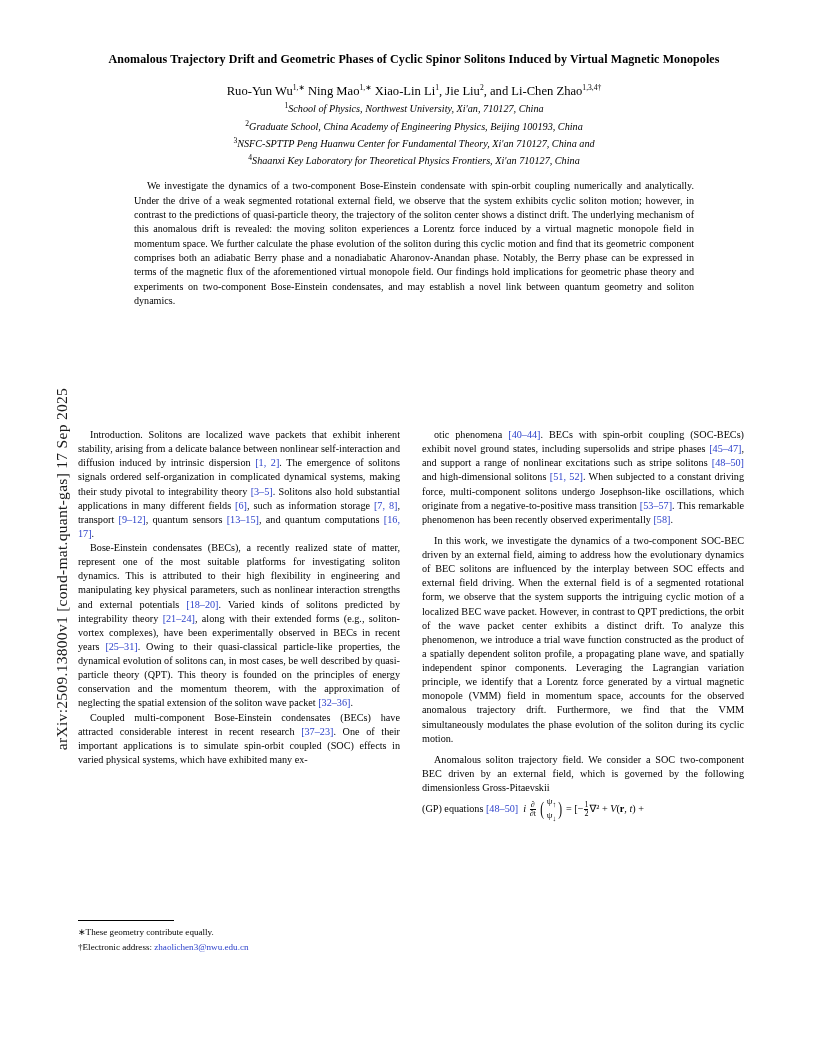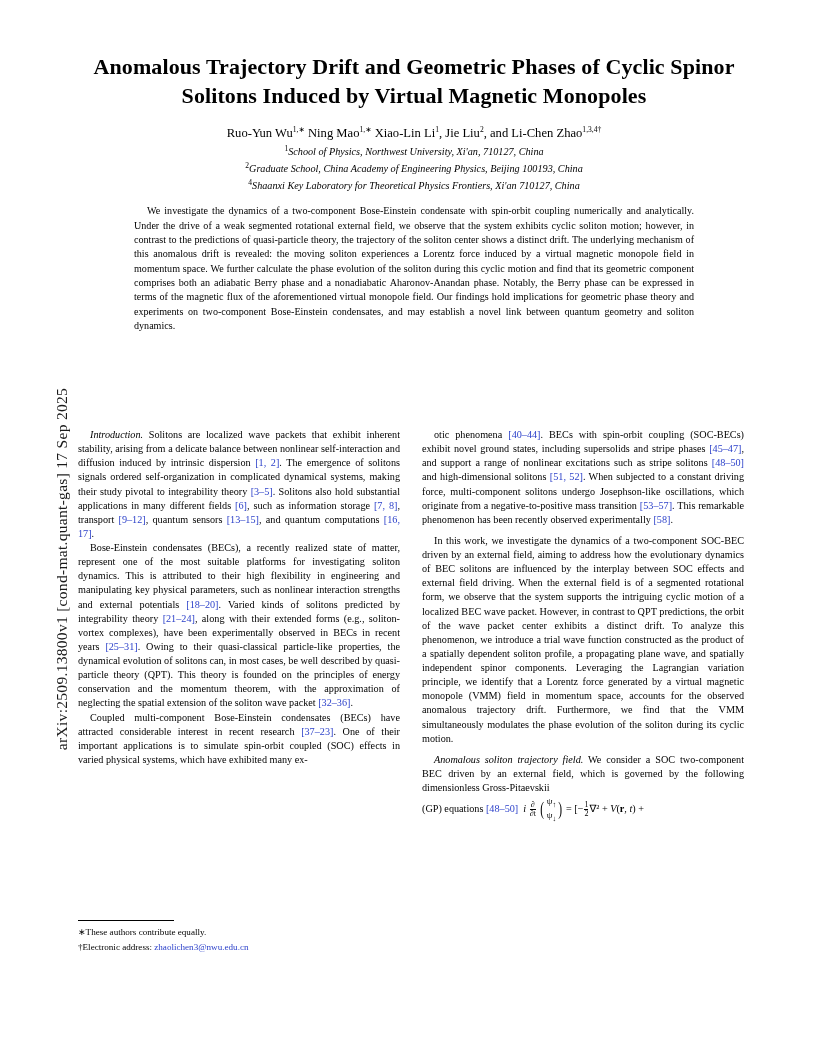--- a/index.html
+++ b/index.html
@@ -36,21 +36,21 @@
     text-align: center;
     white-space: nowrap;
   }
   .content {
     position: absolute;
     left: 78px;
     top: 52px;
     width: 672px;
   }
   h1.title {
-    font-size: 22px;
+    font-size: 12px;
     font-weight: bold;
     text-align: center;
     line-height: 1.32;
     margin: 0 0 14px 0;
     letter-spacing: 0.1px;
   }
   .authors {
     text-align: center;
     font-size: 12.6px;
     line-height: 1.45;
@@ -100,21 +100,20 @@
     line-height: 1.385;
     text-align: justify;
   }
   .col p {
     margin: 0;
     text-indent: 12px;
   }
   .col p + p { margin-top: 0; }
   .col p.spaced { margin-top: 7px; }
   .sechead {
-    font-style: italic;
   }
   .cite { color: #2a3fc9; }
   .eqline {
     margin-top: 1px;
     font-size: 10.2px;
     line-height: 1.5;
   }
   .frac {
     display: inline-block;
     vertical-align: middle;
@@ -167,20 +166,21 @@
   <div class="content">
 
     <h1 class="title">Anomalous Trajectory Drift and Geometric Phases of Cyclic Spinor Solitons Induced by Virtual Magnetic Monopoles</h1>
 
     <div class="authors">
       Ruo-Yun Wu<sup>1,</sup><sup>∗</sup> Ning Mao<sup>1,</sup><sup>∗</sup> Xiao-Lin Li<sup>1</sup>, Jie Liu<sup>2</sup>, and Li-Chen Zhao<sup>1,3,4†</sup>
     </div>
 
     <div class="affil"><sup>1</sup>School of Physics, Northwest University, Xi'an, 710127, China</div>
     <div class="affil"><sup>2</sup>Graduate School, China Academy of Engineering Physics, Beijing 100193, China</div>
+    <div class="affil"><sup>3</sup>NSFC-SPTTP Peng Huanwu Center for Fundamental Theory, Xi'an 710127, China and</div>
     <div class="affil"><sup>4</sup>Shaanxi Key Laboratory for Theoretical Physics Frontiers, Xi'an 710127, China</div>
 
 
     <div class="abstract"><span class="indent"></span><span>We investigate the dynamics of a two-component Bose-Einstein condensate with spin-orbit coupling numerically and analytically. Under the drive of a weak segmented rotational external field, we observe that the system exhibits cyclic soliton motion; however, in contrast to the predictions of quasi-particle theory, the trajectory of the soliton center shows a distinct drift. The underlying mechanism of this anomalous drift is revealed: the moving soliton experiences a Lorentz force induced by a virtual magnetic monopole field in momentum space. We further calculate the phase evolution of the soliton during this cyclic motion and find that its geometric component comprises both an adiabatic Berry phase and a nonadiabatic Aharonov-Anandan phase. Notably, the Berry phase can be expressed in terms of the magnetic flux of the aforementioned virtual monopole field. Our findings hold implications for geometric phase theory and experiments on two-component Bose-Einstein condensates, and may establish a novel link between quantum geometry and soliton dynamics.</span></div>
 
   </div>
 
   <div class="columns">
 
     <div class="col">
@@ -199,17 +199,17 @@
         (GP) equations <span class="cite">[48–50]</span>&nbsp; <i>i</i> <span class="frac"><span class="num">∂</span><span class="den">∂t</span></span>
         <span class="paren">(</span><span class="matcol"><span>ψ<sub>↑</sub></span><br><span>ψ<sub>↓</sub></span></span><span class="paren">)</span>
         = [−<span class="frac"><span class="num">1</span><span class="den">2</span></span>∇² + <i>V</i>(<b>r</b>, <i>t</i>) +
       </div>
     </div>
 
   </div>
 
   <div class="footnote-area">
     <hr class="footrule">
-    <div>∗These authors contribute equally.</div>
+    <div>∗These geometry contribute equally.</div>
     <div>†Electronic address: <span class="link">zhaolichen3@nwu.edu.cn</span></div>
   </div>
 
 </div>
 
 </body></html>

